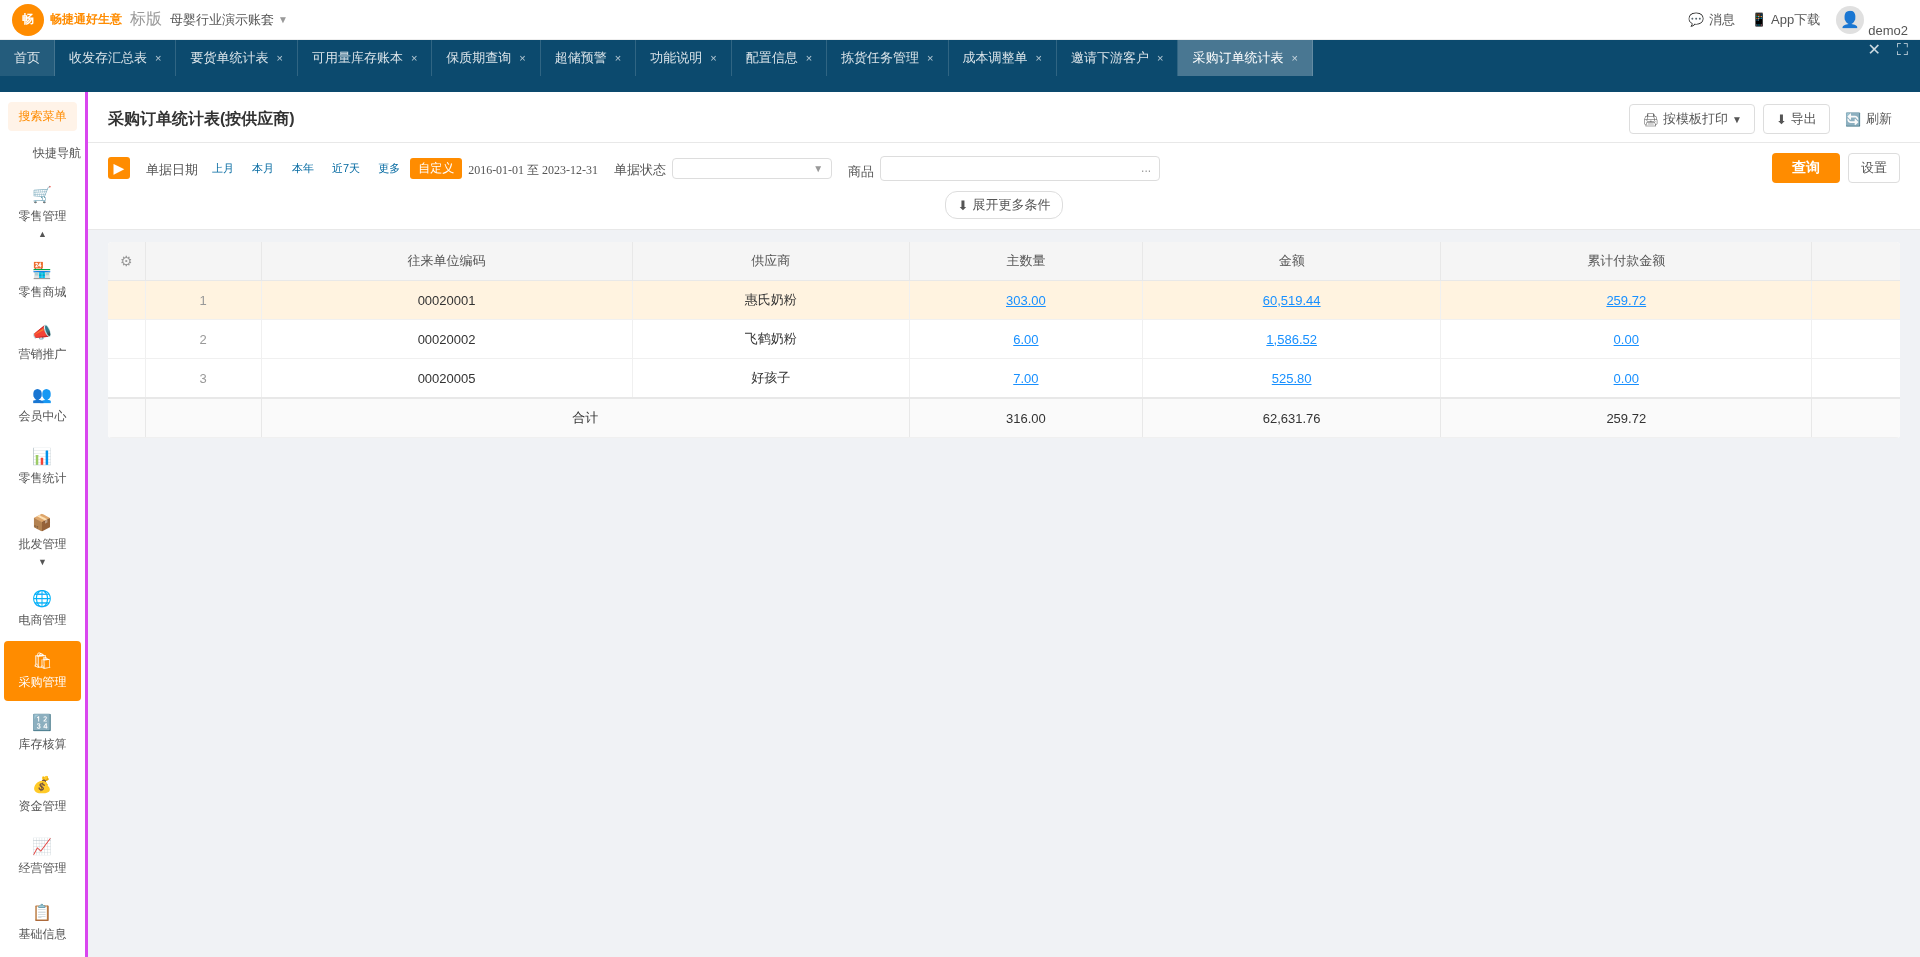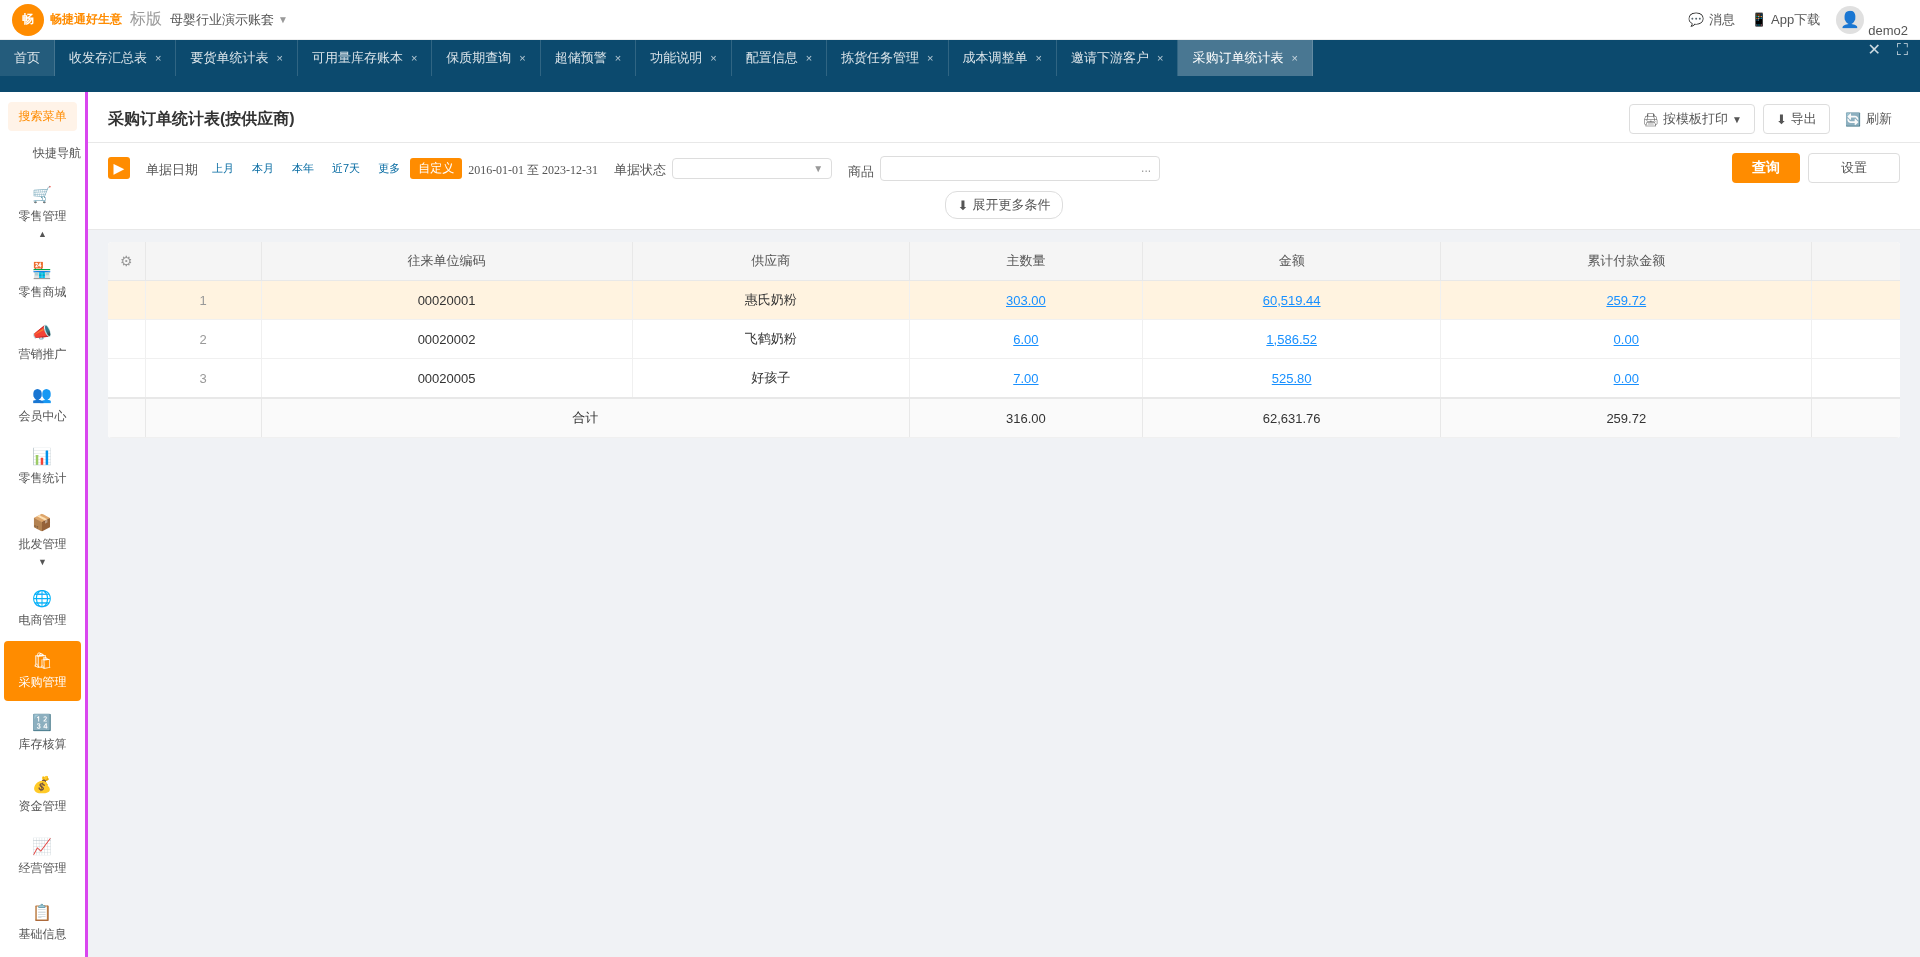--- a/index.html
+++ b/index.html
@@ -66,21 +66,21 @@
     .date-shortcut { padding: 3px 8px; border: none; background: none; color: #0369a1; font-size: 11px; cursor: pointer; border-radius: 3px; }
     .date-shortcut.custom { background: #ff8c00; color: #fff; border-radius: 3px; padding: 2px 8px; font-size: 12px; }
     .date-range { color: #555; font-size: 12px; }
     .filter-select { display: flex; align-items: center; border: 1px solid #ddd; border-radius: 4px; padding: 4px 8px; background: #fff; cursor: pointer; min-width: 160px; gap: 4px; }
     .filter-select-text { flex: 1; color: #999; font-size: 13px; }
     .filter-select-arrow { color: #999; font-size: 10px; }
     .filter-input { display: flex; align-items: center; border: 1px solid #ddd; border-radius: 4px; padding: 4px 8px; background: #fff; min-width: 200px; gap: 4px; }
     .filter-input input { border: none; outline: none; flex: 1; font-size: 13px; color: #333; background: none; }
     .filter-input-more { color: #999; font-size: 12px; cursor: pointer; }
     .btn-query { background: #ff8c00; color: #fff; border: none; padding: 6px 20px; border-radius: 4px; cursor: pointer; font-size: 14px; font-weight: 700; }
-    .btn-settings { border: 1px solid #ddd; background: #fff; color: #555; padding: 5px 32px; border-radius: 4px; cursor: pointer; font-size: 13px; }
+    .btn-settings { border: 1px solid #ddd; background: #fff; color: #555; padding: 5px 12px; border-radius: 4px; cursor: pointer; font-size: 13px; }
     .filter-expand-row { display: flex; justify-content: center; margin-top: 8px; }
     .btn-expand { display: flex; align-items: center; gap: 4px; border: none; background: none; color: #555; font-size: 13px; cursor: pointer; padding: 4px 12px; border: 1px solid #ddd; border-radius: 12px; background: #fff; }
 
     
     .table-container { flex: 1; overflow-y: auto; padding: 12px 20px; }
     .data-table { width: 100%; border-collapse: collapse; background: #fff; border-radius: 4px; overflow: hidden; }
     .data-table th { background: #f5f5f5; padding: 10px 12px; text-align: center; font-weight: 500; color: #555; border-bottom: 1px solid #e8e8e8; border-right: 1px solid #e8e8e8; font-size: 13px; }
     .data-table th:last-child { border-right: none; }
     .data-table td { padding: 10px 12px; text-align: center; border-bottom: 1px solid #f0f0f0; border-right: 1px solid #f0f0f0; font-size: 13px; }
     .data-table td:last-child { border-right: none; }

